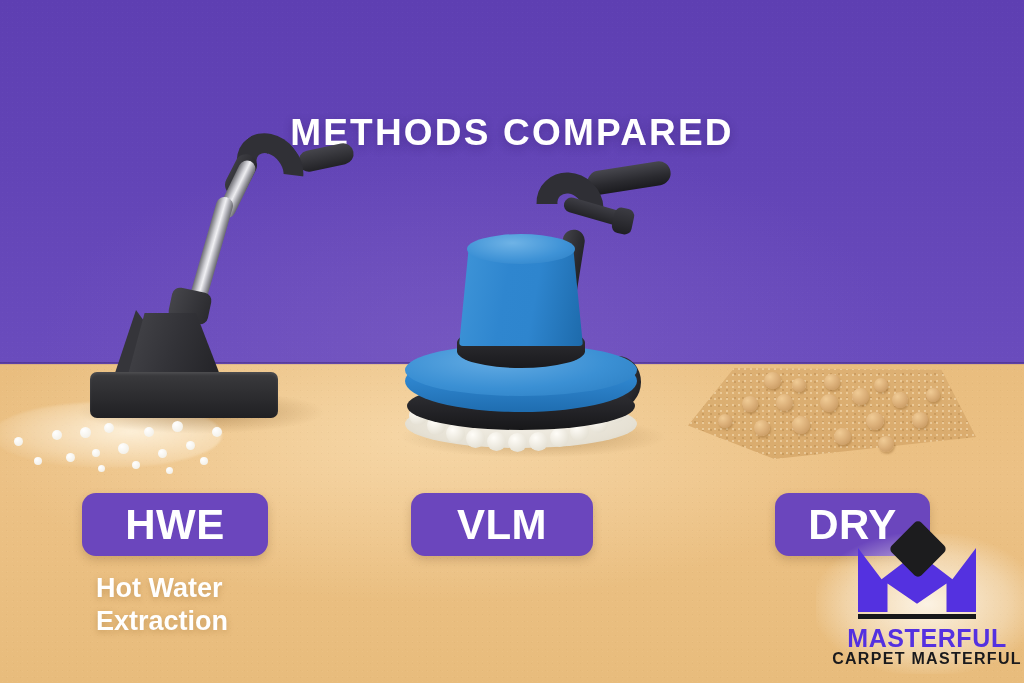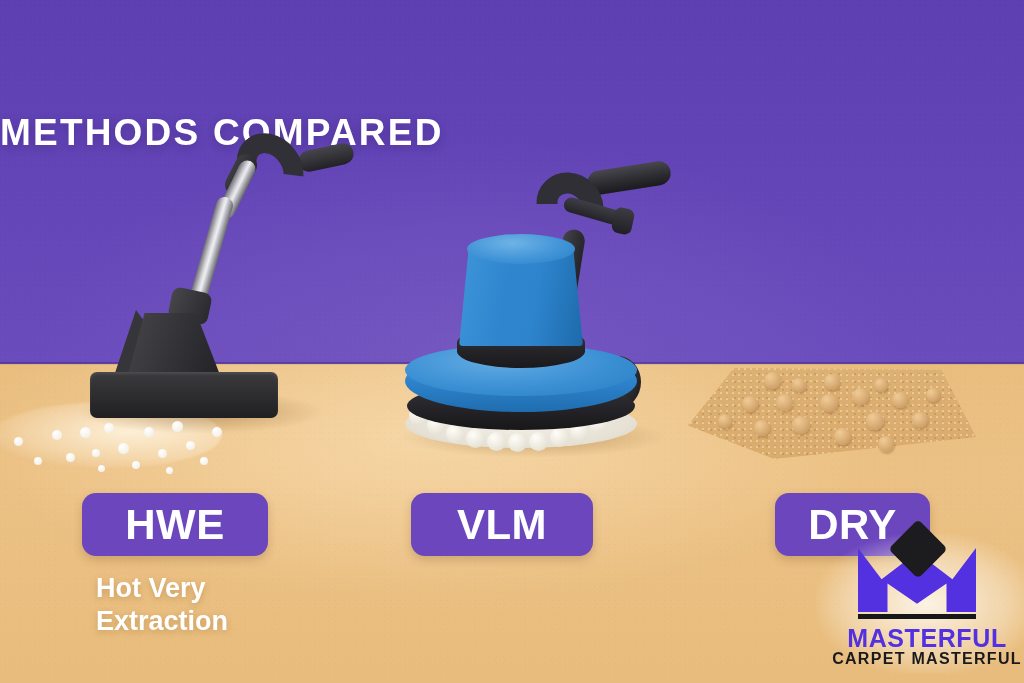--- a/index.html
+++ b/index.html
@@ -38,21 +38,21 @@
 
   
   .title{
     position:absolute;left:0;top:34px;width:1024px;text-align:center;
     color:#fff;font-weight:bold;font-size:62px;line-height:66px;
     letter-spacing:0px;text-shadow:0 3px 10px rgba(40,18,82,.35);
     white-space:nowrap;
   }
   .title .sm{font-size:40px;letter-spacing:0px;}
   .subtitle{
-    position:absolute;left:0;top:112px;width:1024px;text-align:left;
+    position:absolute;left:0;top:112px;width:1024px;text-align:center;
     color:#fff;font-weight:bold;font-size:37px;letter-spacing:2.2px;
     text-shadow:0 3px 10px rgba(40,18,82,.30);
   }
 
   
   .badge{
     position:absolute;display:flex;align-items:center;justify-content:center;
     height:63px;border-radius:14px;background:#6b46bd;
     color:#fff;font-weight:bold;font-size:42px;letter-spacing:.5px;
     box-shadow:0 4px 10px rgba(90,60,20,.22);
@@ -332,21 +332,21 @@
     <span class="bead" style="left:38px;top:56px;width:14px;height:14px;"></span>
     <span class="bead" style="left:74px;top:62px;width:16px;height:16px;"></span>
     <span class="bead" style="left:112px;top:58px;width:18px;height:18px;"></span>
     <span class="bead" style="left:186px;top:54px;width:18px;height:18px;"></span>
     <span class="bead" style="left:232px;top:54px;width:16px;height:16px;"></span>
     <span class="bead" style="left:154px;top:70px;width:17px;height:17px;"></span>
     <span class="bead" style="left:198px;top:78px;width:16px;height:16px;"></span>
   </div>
 
   <div class="badge" id="badge-hwe">HWE</div>
-  <div class="caption" id="cap-hwe">Hot Very
+  <div class="caption" id="cap-hwe">Hot Water
 Extraction</div>
 
   <div class="badge" id="badge-vlm">VLM</div>
 
   <div class="badge" id="badge-dry">DRY</div>
 
   <div class="logo">
     <div class="glow"></div>
     <div class="crown">
         <div class="m"></div>

